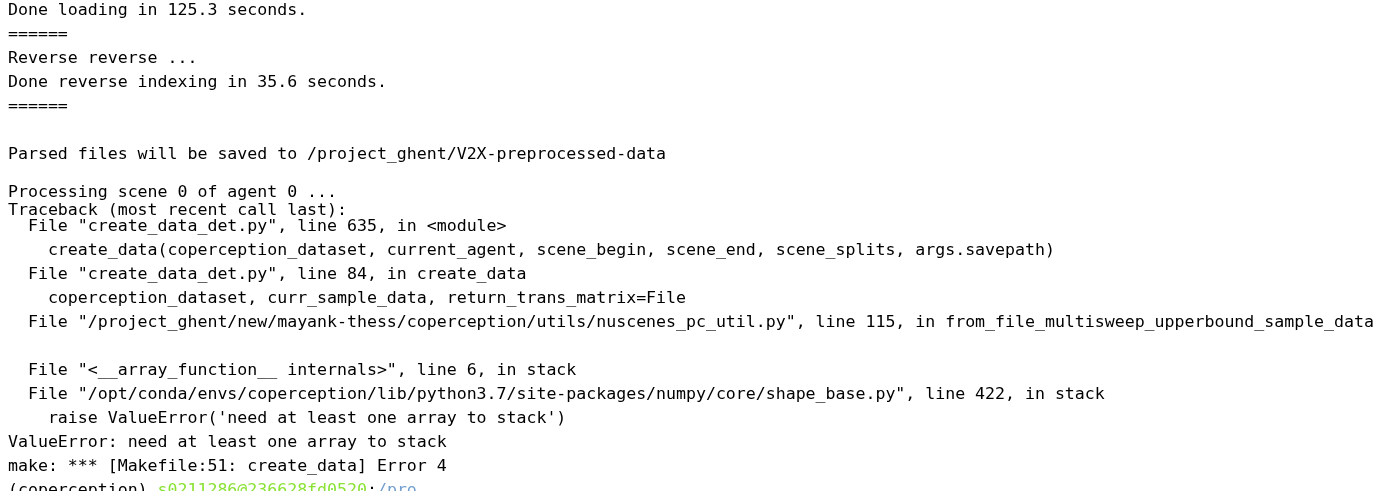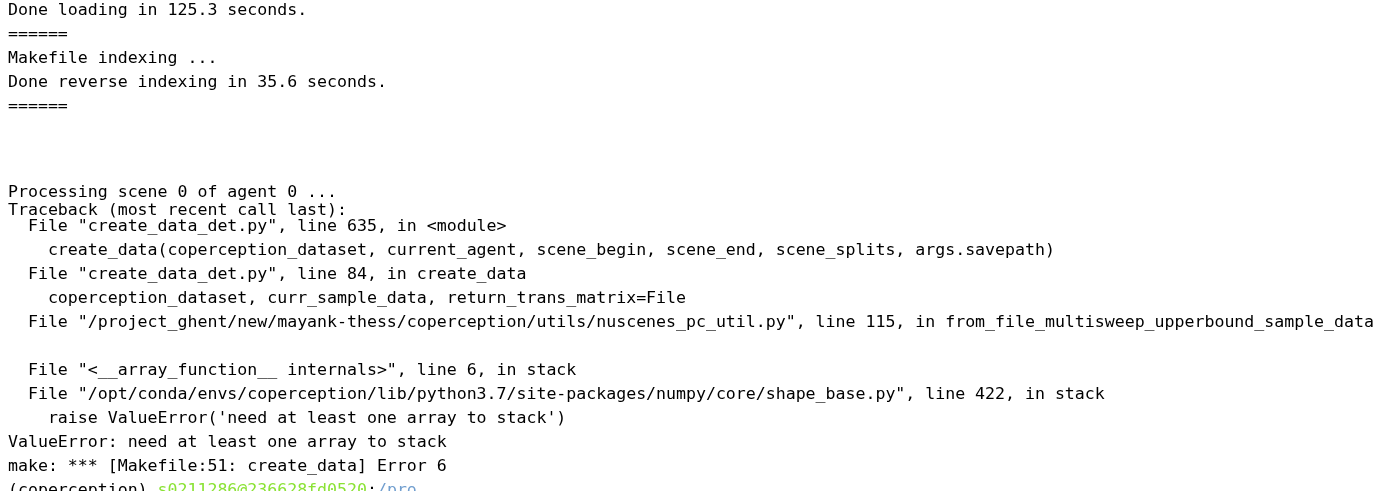--- a/index.html
+++ b/index.html
@@ -34,29 +34,30 @@
     .prompt-user { color: #8ae234; }
     .prompt-sep { color: #000000; }
     .prompt-path { color: #729fcf; }
   </style>
 </head>
 <body>
 
 <div class="terminal">
   <div class="line" style="top:-2px">Done loading in 125.3 seconds.</div>
   <div class="line" style="top:22px">======</div>
-  <div class="line" style="top:46px">Makefile indexing ...</div>
+  <div class="line" style="top:46px">Reverse reverse ...</div>
   <div class="line" style="top:70px">Done reverse indexing in 35.6 seconds.</div>
   <div class="line" style="top:94px">======</div>
+  <div class="line" style="top:142px">Parsed files will be saved to /project_ghent/V2X-preprocessed-data</div>
   <div class="line" style="top:180px">Processing scene 0 of agent 0 ...</div>
   <div class="line" style="top:198px">Traceback (most recent call last):</div>
   <div class="line" style="top:214px">  File "create_data_det.py", line 635, in &lt;module&gt;</div>
   <div class="line" style="top:238px">    create_data(coperception_dataset, current_agent, scene_begin, scene_end, scene_splits, args.savepath)</div>
   <div class="line" style="top:262px">  File "create_data_det.py", line 84, in create_data</div>
   <div class="line" style="top:286px">    coperception_dataset, curr_sample_data, return_trans_matrix=File</div>
   <div class="line" style="top:310px">  File "/project_ghent/new/mayank-thess/coperception/utils/nuscenes_pc_util.py", line 115, in from_file_multisweep_upperbound_sample_data</div>
   <div class="line" style="top:358px">  File "&lt;__array_function__ internals&gt;", line 6, in stack</div>
   <div class="line" style="top:382px">  File "/opt/conda/envs/coperception/lib/python3.7/site-packages/numpy/core/shape_base.py", line 422, in stack</div>
   <div class="line" style="top:430px">ValueError: need at least one array to stack</div>
   <div class="line" style="top:406px">    raise ValueError('need at least one array to stack')</div>
-  <div class="line" style="top:454px">make: *** [Makefile:51: create_data] Error 6</div>
+  <div class="line" style="top:454px">make: *** [Makefile:51: create_data] Error 4</div>
   <div class="line" style="top:478px"><span class="prompt-env">(coperception) </span><span class="prompt-user">s0211286@236628fd0520</span><span class="prompt-sep">:</span><span class="prompt-path">/pro</span></div>
 </div>
 
 </body></html>

